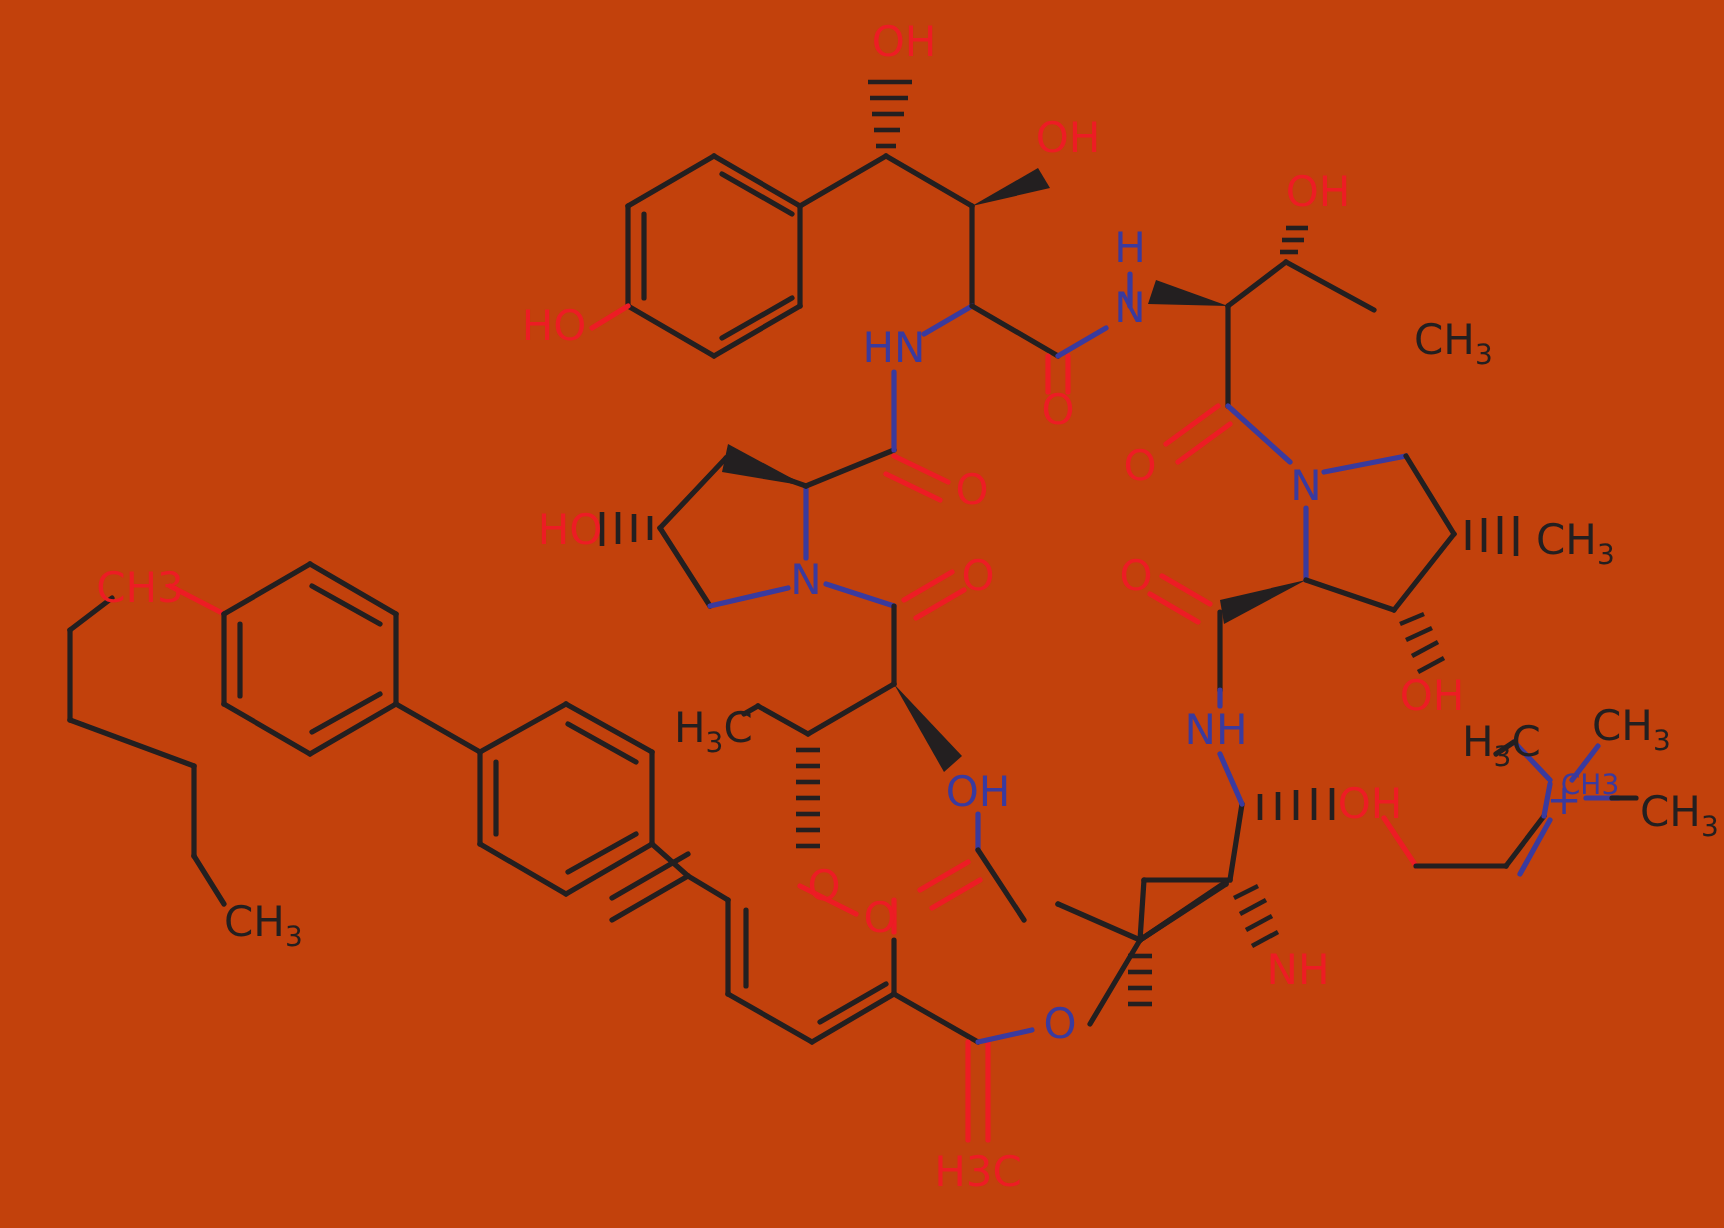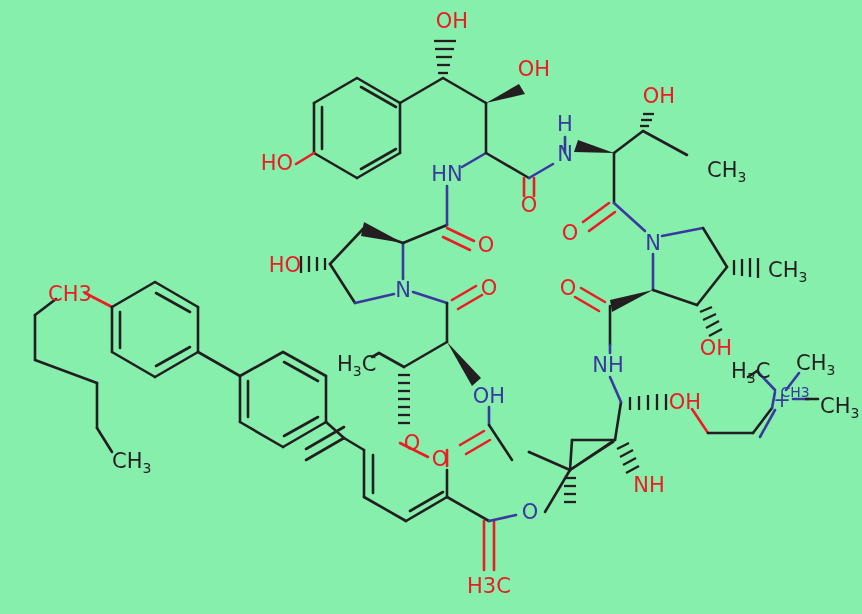--- a/index.html
+++ b/index.html
@@ -1,19 +1,19 @@
 <!DOCTYPE html>
 <html><head>
 <meta charset="utf-8">
 <style>
   html,body{margin:0;padding:0;background:#ffffff;}
   #stage{
     position:relative;
     width:862px;height:614px;
-    background:#86efac;
+    background:#c2410c;
     font-family:"DejaVu Sans","Liberation Sans",sans-serif;
     overflow:hidden;
   }
   svg{display:block;width:862px;height:614px;}
   .bond{stroke:#231f20;stroke-width:2.6;fill:none;stroke-linecap:round;stroke-linejoin:round;}
   .bond-red{stroke:#ed1c24;stroke-width:2.6;fill:none;stroke-linecap:round;}
   .bond-blue{stroke:#3a3a9e;stroke-width:2.6;fill:none;stroke-linecap:round;}
   .wedge{fill:#231f20;stroke:none;}
   .hashline{stroke:#231f20;stroke-width:2.3;stroke-linecap:butt;}
   .lbl{font-family:"DejaVu Sans","Liberation Sans",sans-serif;font-size:21px;fill:#231f20;}

